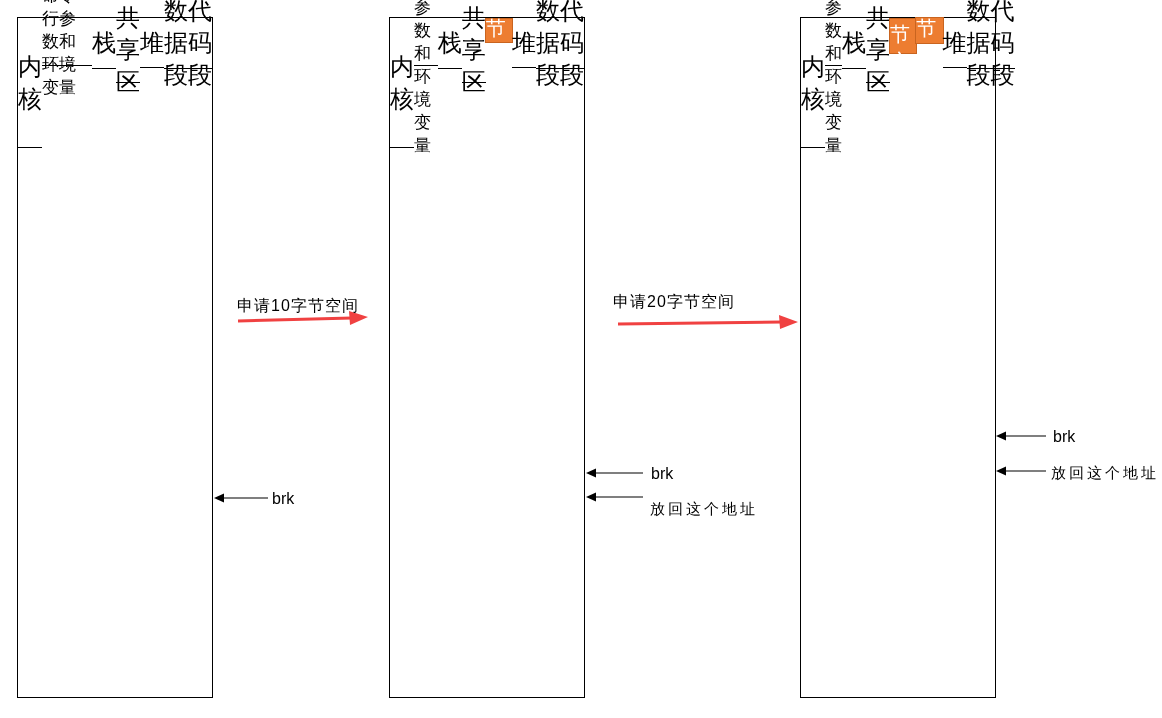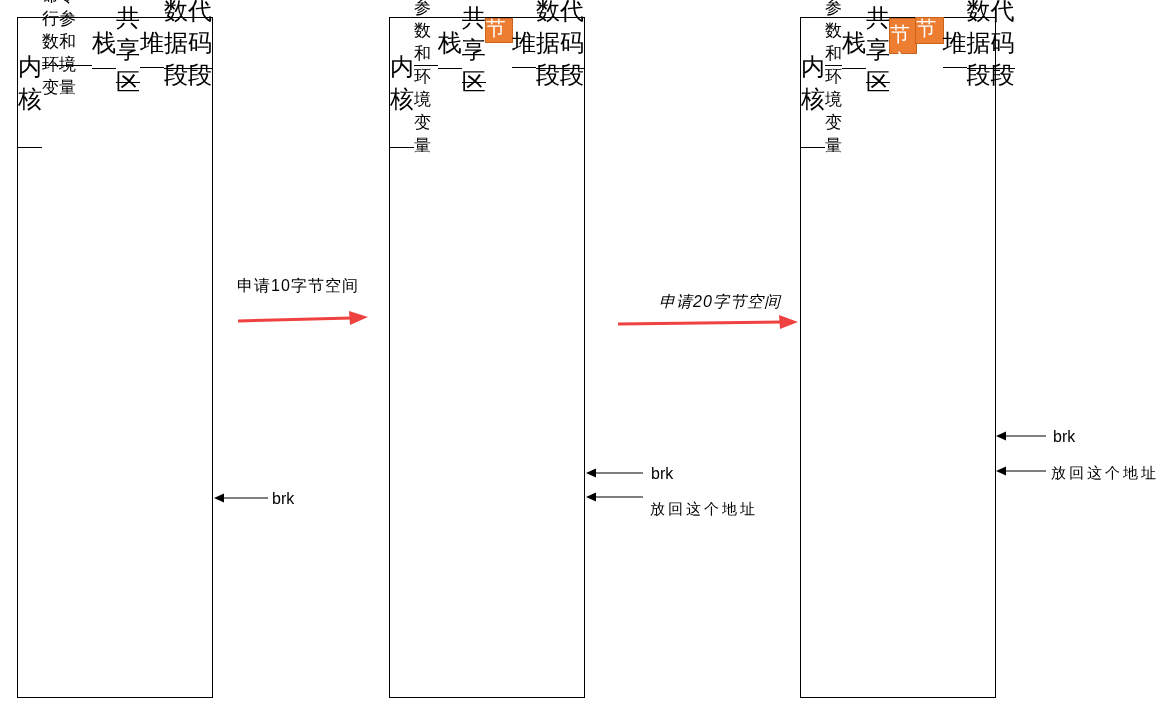--- a/index.html
+++ b/index.html
@@ -37,22 +37,22 @@
            margin:0 -1px; color:var(--alloc-text,#fff);
            font-size:20px; letter-spacing:2px; }
   .h-alloc20   { height:36px; }
   .h-alloc10b  { height:25px; }
   .h-alloc10c  { height:27px; margin-top:-1px; }
 
   
   .note { position:absolute; font-size:16px; color:#000; white-space:nowrap; }
   .note.cjk { font-size:15px; letter-spacing:3px; }
   .note.req { font-size:16px; letter-spacing:1px; text-align:center; }
-  .note-req-10 { left:228px; top:276px; width:140px; }
-  .note-req-20 { left:640px; top:292px; width:160px;font-style:italic; }
+  .note-req-10 { left:228px; top:296px; width:140px; }
+  .note-req-20 { left:594px; top:292px; width:160px; }
   .note-brk-1 { left:272px; top:490px; }
   .note-brk-2 { left:651px; top:465px; }
   .note-rel-2 { left:650px; top:500px; }
   .note-brk-3 { left:1053px; top:428px; }
   .note-rel-3 { left:1051px; top:464px; }
 
   
   svg.overlay { position:absolute; left:0; top:0; width:1162px; height:718px;
                 pointer-events:none; }
   .red-line { stroke:var(--red,#F04141); stroke-width:3; fill:none; }

